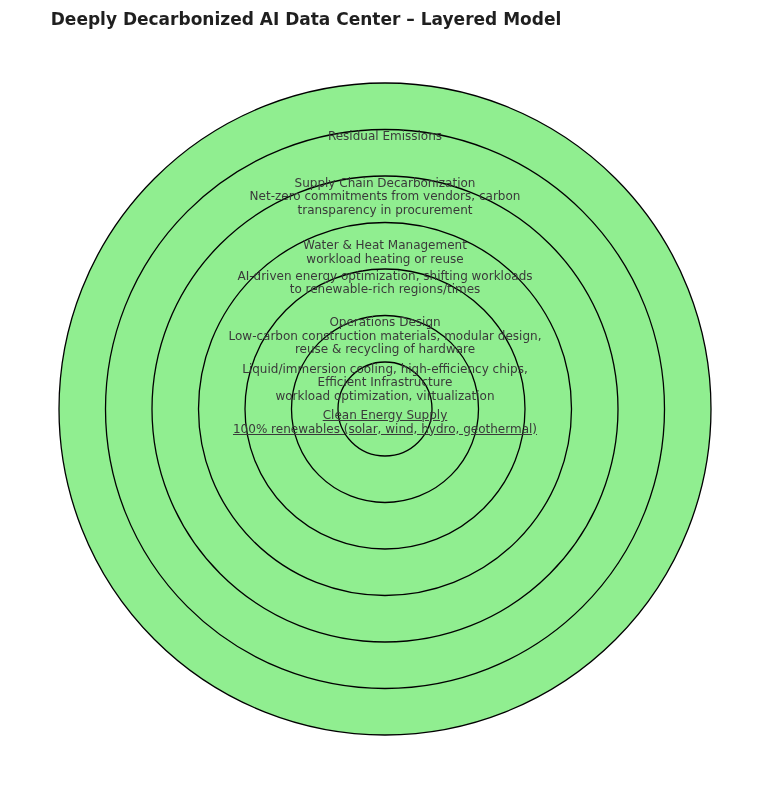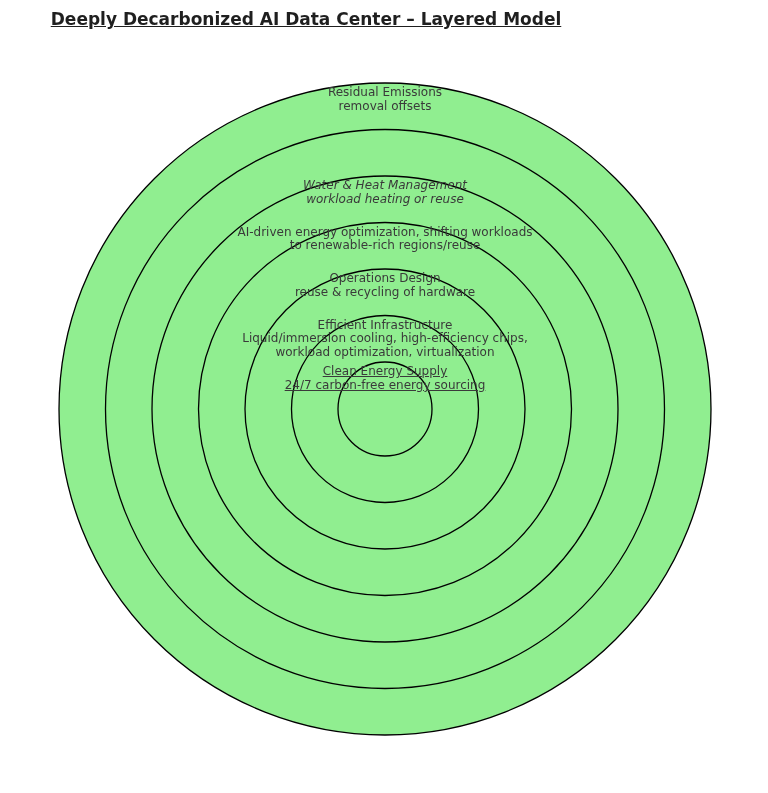--- a/index.html
+++ b/index.html
@@ -12,40 +12,40 @@
   }
   .figure-title {
     position: absolute;
     top: 9px; left: 0;
     width: 612px;
     margin: 0;
     text-align: center;
     font-size: 17px;
     font-weight: bold;
     color: #1f1f1f;
-    text-decoration: underline;
   }
   #rings {
     position: absolute;
     top: 0; left: 0;
   }
   #labels {
     position: absolute;
     top: 0; left: 0;
     width: 768px; height: 793px;
   }
   .layer-label {
     position: absolute;
     left: 385px;
     transform: translateX(-50%);
     text-align: center;
     white-space: nowrap;
     font-size: 12px;
     line-height: 13.7px;
     color: #3a3a3a;
+    margin-top: 44px;
   }
 </style>
 </head>
 <body style="background: rgb(255, 255, 255);">
 
 <div class="figure-canvas">
   <h1 class="figure-title" style="color: rgb(31, 31, 31);">Deeply Decarbonized AI Data Center – Layered Model</h1>
 
   <svg id="rings" width="768" height="793" viewBox="0 0 768 793">
       <circle cx="385" cy="409" r="326" fill="#90ee90" stroke="#000000" stroke-width="1.3"></circle>
@@ -53,37 +53,42 @@
       <circle cx="385" cy="409" r="233" fill="#90ee90" stroke="#000000" stroke-width="1.3"></circle>
       <circle cx="385" cy="409" r="186.5" fill="#90ee90" stroke="#000000" stroke-width="1.3"></circle>
       <circle cx="385" cy="409" r="140" fill="#90ee90" stroke="#000000" stroke-width="1.3"></circle>
       <circle cx="385" cy="409" r="93.5" fill="#90ee90" stroke="#000000" stroke-width="1.3"></circle>
       <circle cx="385" cy="409" r="47" fill="#90ee90" stroke="#000000" stroke-width="1.3"></circle>
     </svg>
 
   <div id="labels" style="color: rgb(58, 58, 58);">
       <div class="layer-label" style="top: 86px;">
         <div>Residual Emissions</div>
-        <div>removal offsets</div>
       </div>
-      <div class="layer-label" style="top: 179px; font-style: italic;">
+      <div class="layer-label" style="top: 132.5px;">
+        <div>Supply Chain Decarbonization</div>
+        <div>Net-zero commitments from vendors, carbon</div>
+        <div>transparency in procurement</div>
+      </div>
+      <div class="layer-label" style="top: 195px;">
         <div>Water &amp; Heat Management</div>
         <div>workload heating or reuse</div>
       </div>
       <div class="layer-label" style="top: 225.5px;">
         <div>AI-driven energy optimization, shifting workloads</div>
-        <div>to renewable-rich regions/reuse</div>
+        <div>to renewable-rich regions/times</div>
       </div>
       <div class="layer-label" style="top: 272px;">
         <div>Operations Design</div>
+        <div>Low-carbon construction materials, modular design,</div>
         <div>reuse &amp; recycling of hardware</div>
       </div>
       <div class="layer-label" style="top: 318.5px;">
+        <div>Liquid/immersion cooling, high-efficiency chips,</div>
         <div>Efficient Infrastructure</div>
-        <div>Liquid/immersion cooling, high-efficiency chips,</div>
         <div>workload optimization, virtualization</div>
       </div>
       <div class="layer-label" style="top: 365px; text-decoration: underline;">
         <div>Clean Energy Supply</div>
-        <div>24/7 carbon-free energy sourcing</div>
+        <div>100% renewables (solar, wind, hydro, geothermal)</div>
       </div>
     </div>
 </div>
 
 </body></html>

